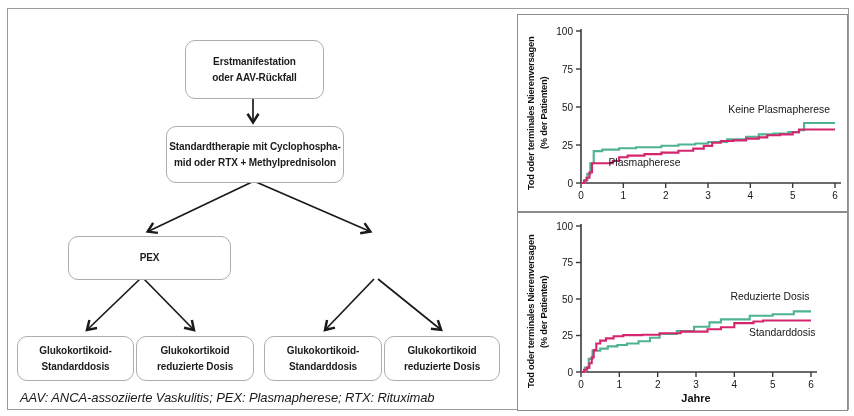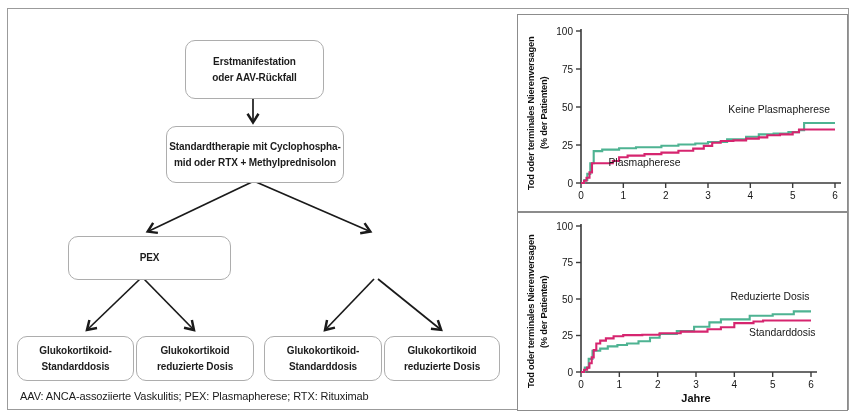--- a/index.html
+++ b/index.html
@@ -6,21 +6,21 @@
   .page{position:relative;width:854px;height:416px;background:#fff;overflow:hidden;
         font-family:"Liberation Sans",sans-serif;}
   .frame{position:absolute;left:7px;top:8px;width:840px;height:400px;
          border:1px solid #9b9b9b;background:#fff;}
   
   .fc-box{position:absolute;border:1px solid #adadad;border-radius:10px;background:#fff;
           display:flex;align-items:center;justify-content:center;text-align:center;
           white-space:pre-line;font-weight:600;font-size:10px;letter-spacing:-0.1px;
           line-height:1.6;color:#1c1c1c;}
   .fc-arrows{position:absolute;left:0;top:0;width:854px;height:416px;pointer-events:none;}
-  .footnote{position:absolute;left:20px;top:390px;font-size:11px;
+  .footnote{position:absolute;left:20px;top:390px;font-style:italic;font-size:13px;
             color:#1a1a1a;letter-spacing:-0.1px;}
   
   .chart-box{position:absolute;width:329px;height:196px;border:1.5px solid #8c8c8c;background:#fff;}
   .ytitle{position:absolute;left:3px;top:0;height:100%;width:32px;
           writing-mode:vertical-rl;transform:rotate(180deg);
           display:flex;align-items:center;justify-content:center;
           white-space:pre-line;text-align:center;font-weight:700;font-size:9.4px;
           letter-spacing:-0.25px;line-height:1.4;color:#111;}
   .plot{position:absolute;left:0;top:0;}
   .plot text{font-family:"Liberation Sans",sans-serif;}

